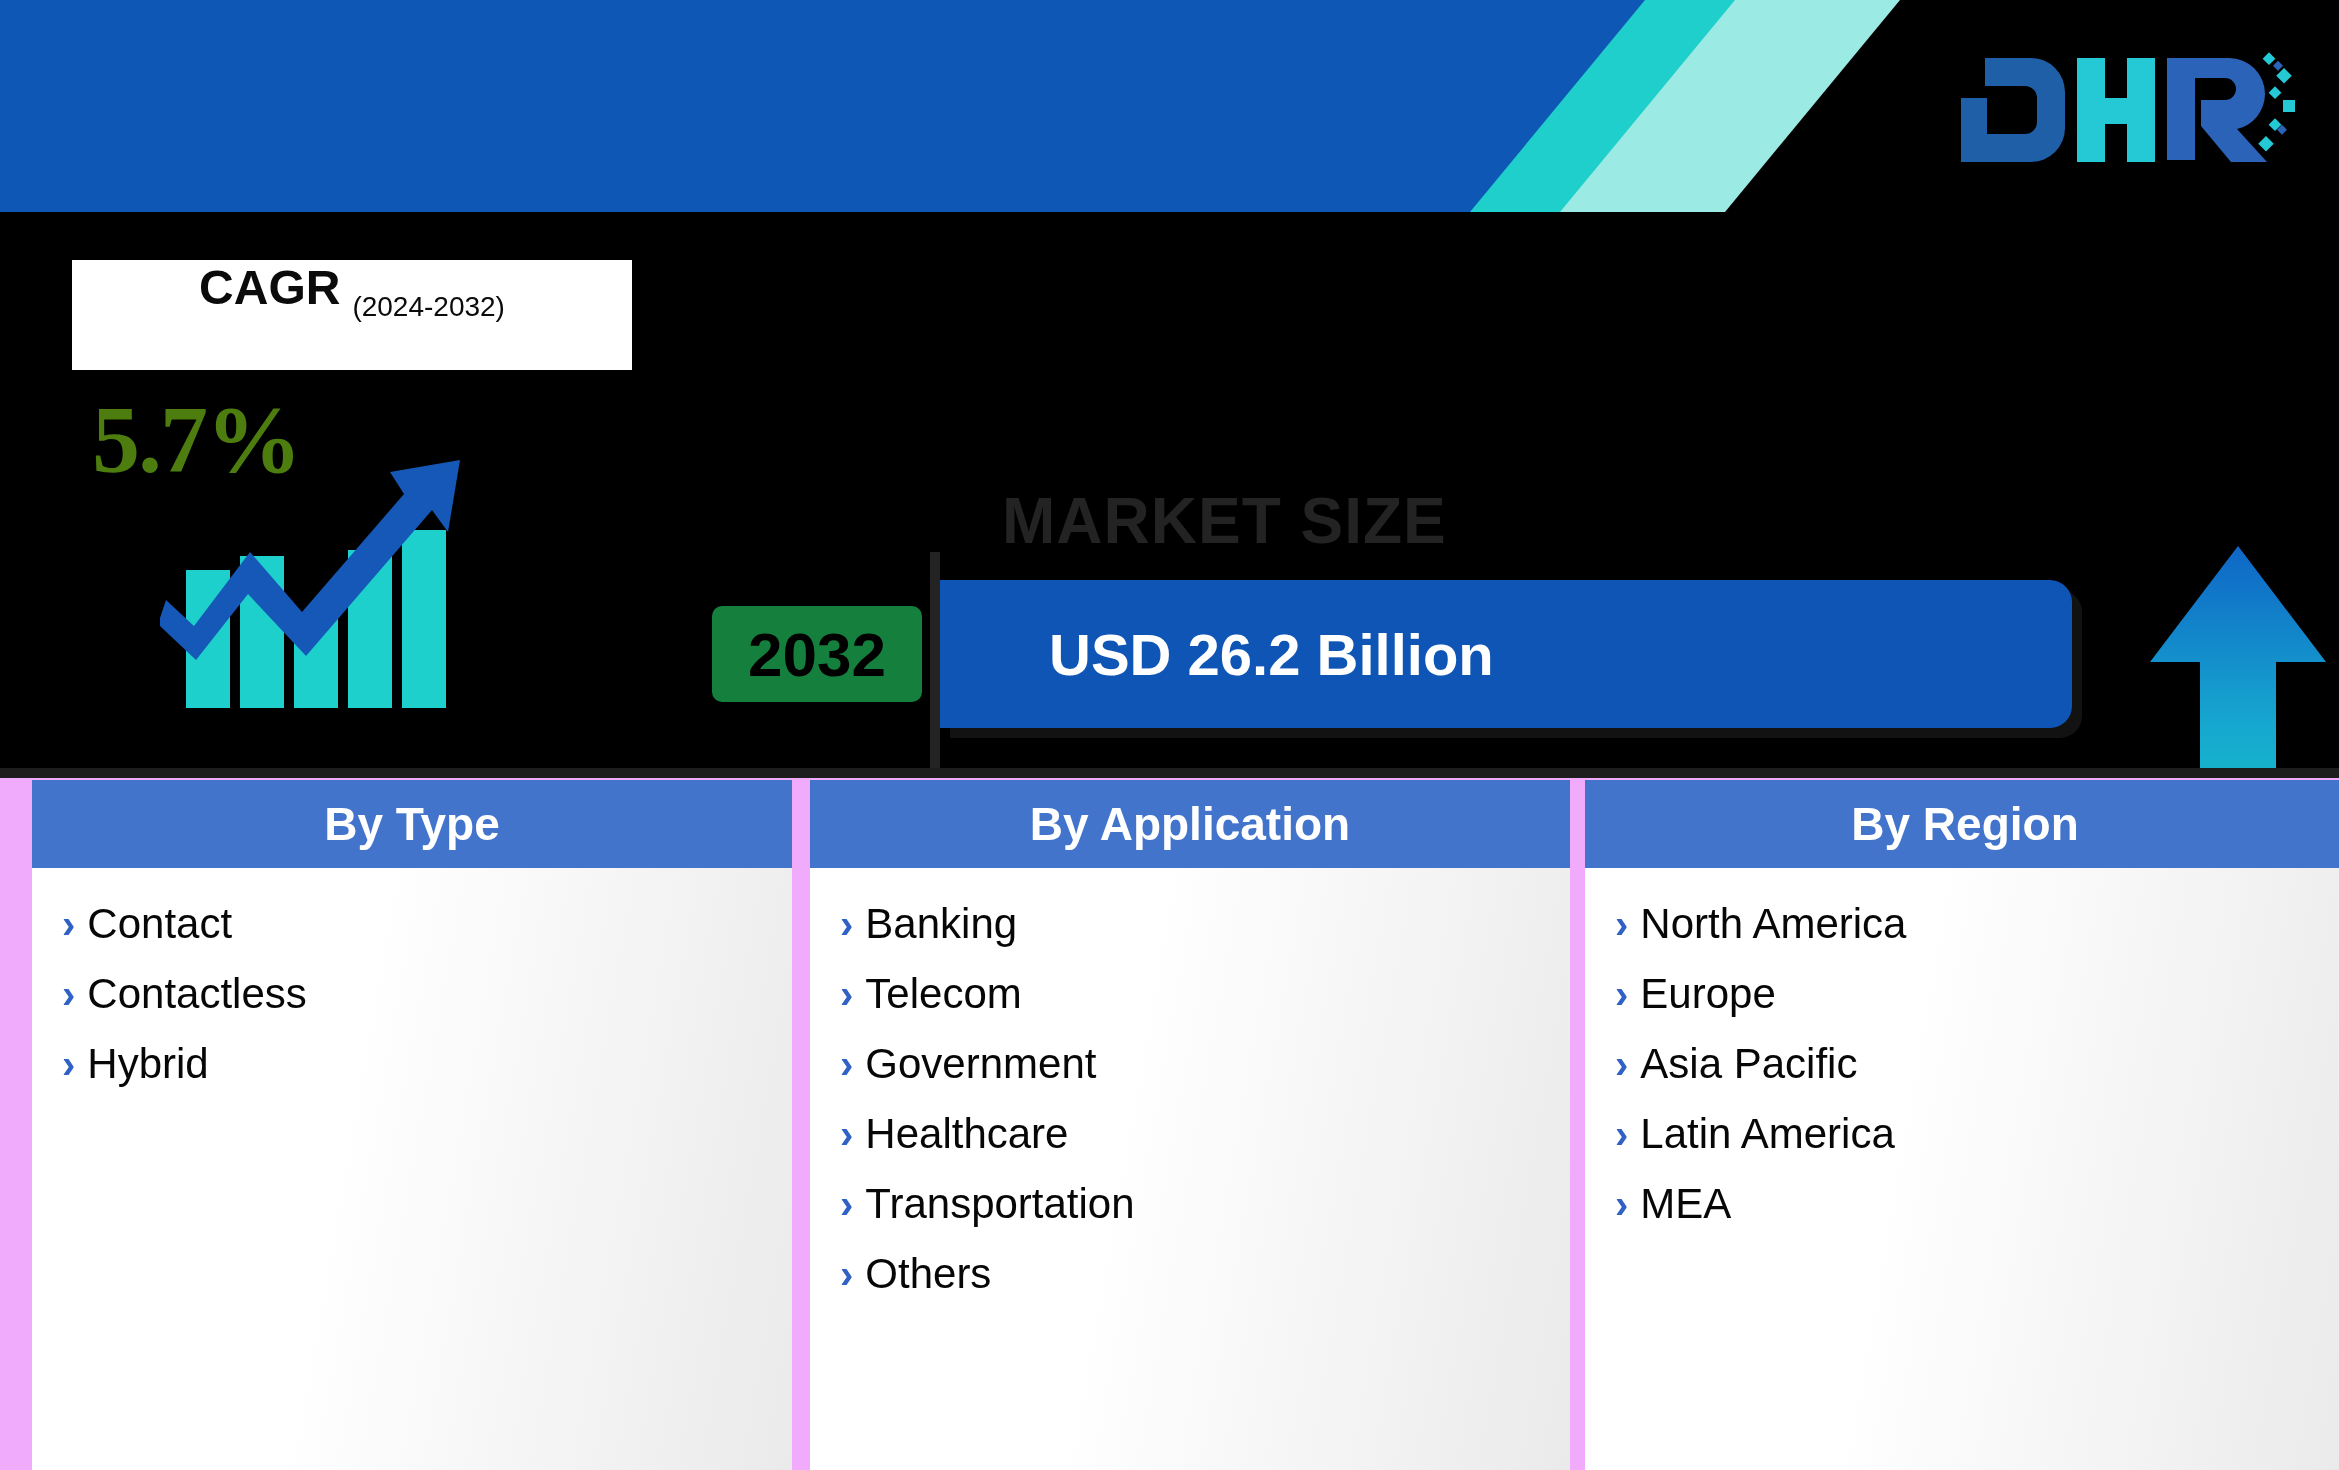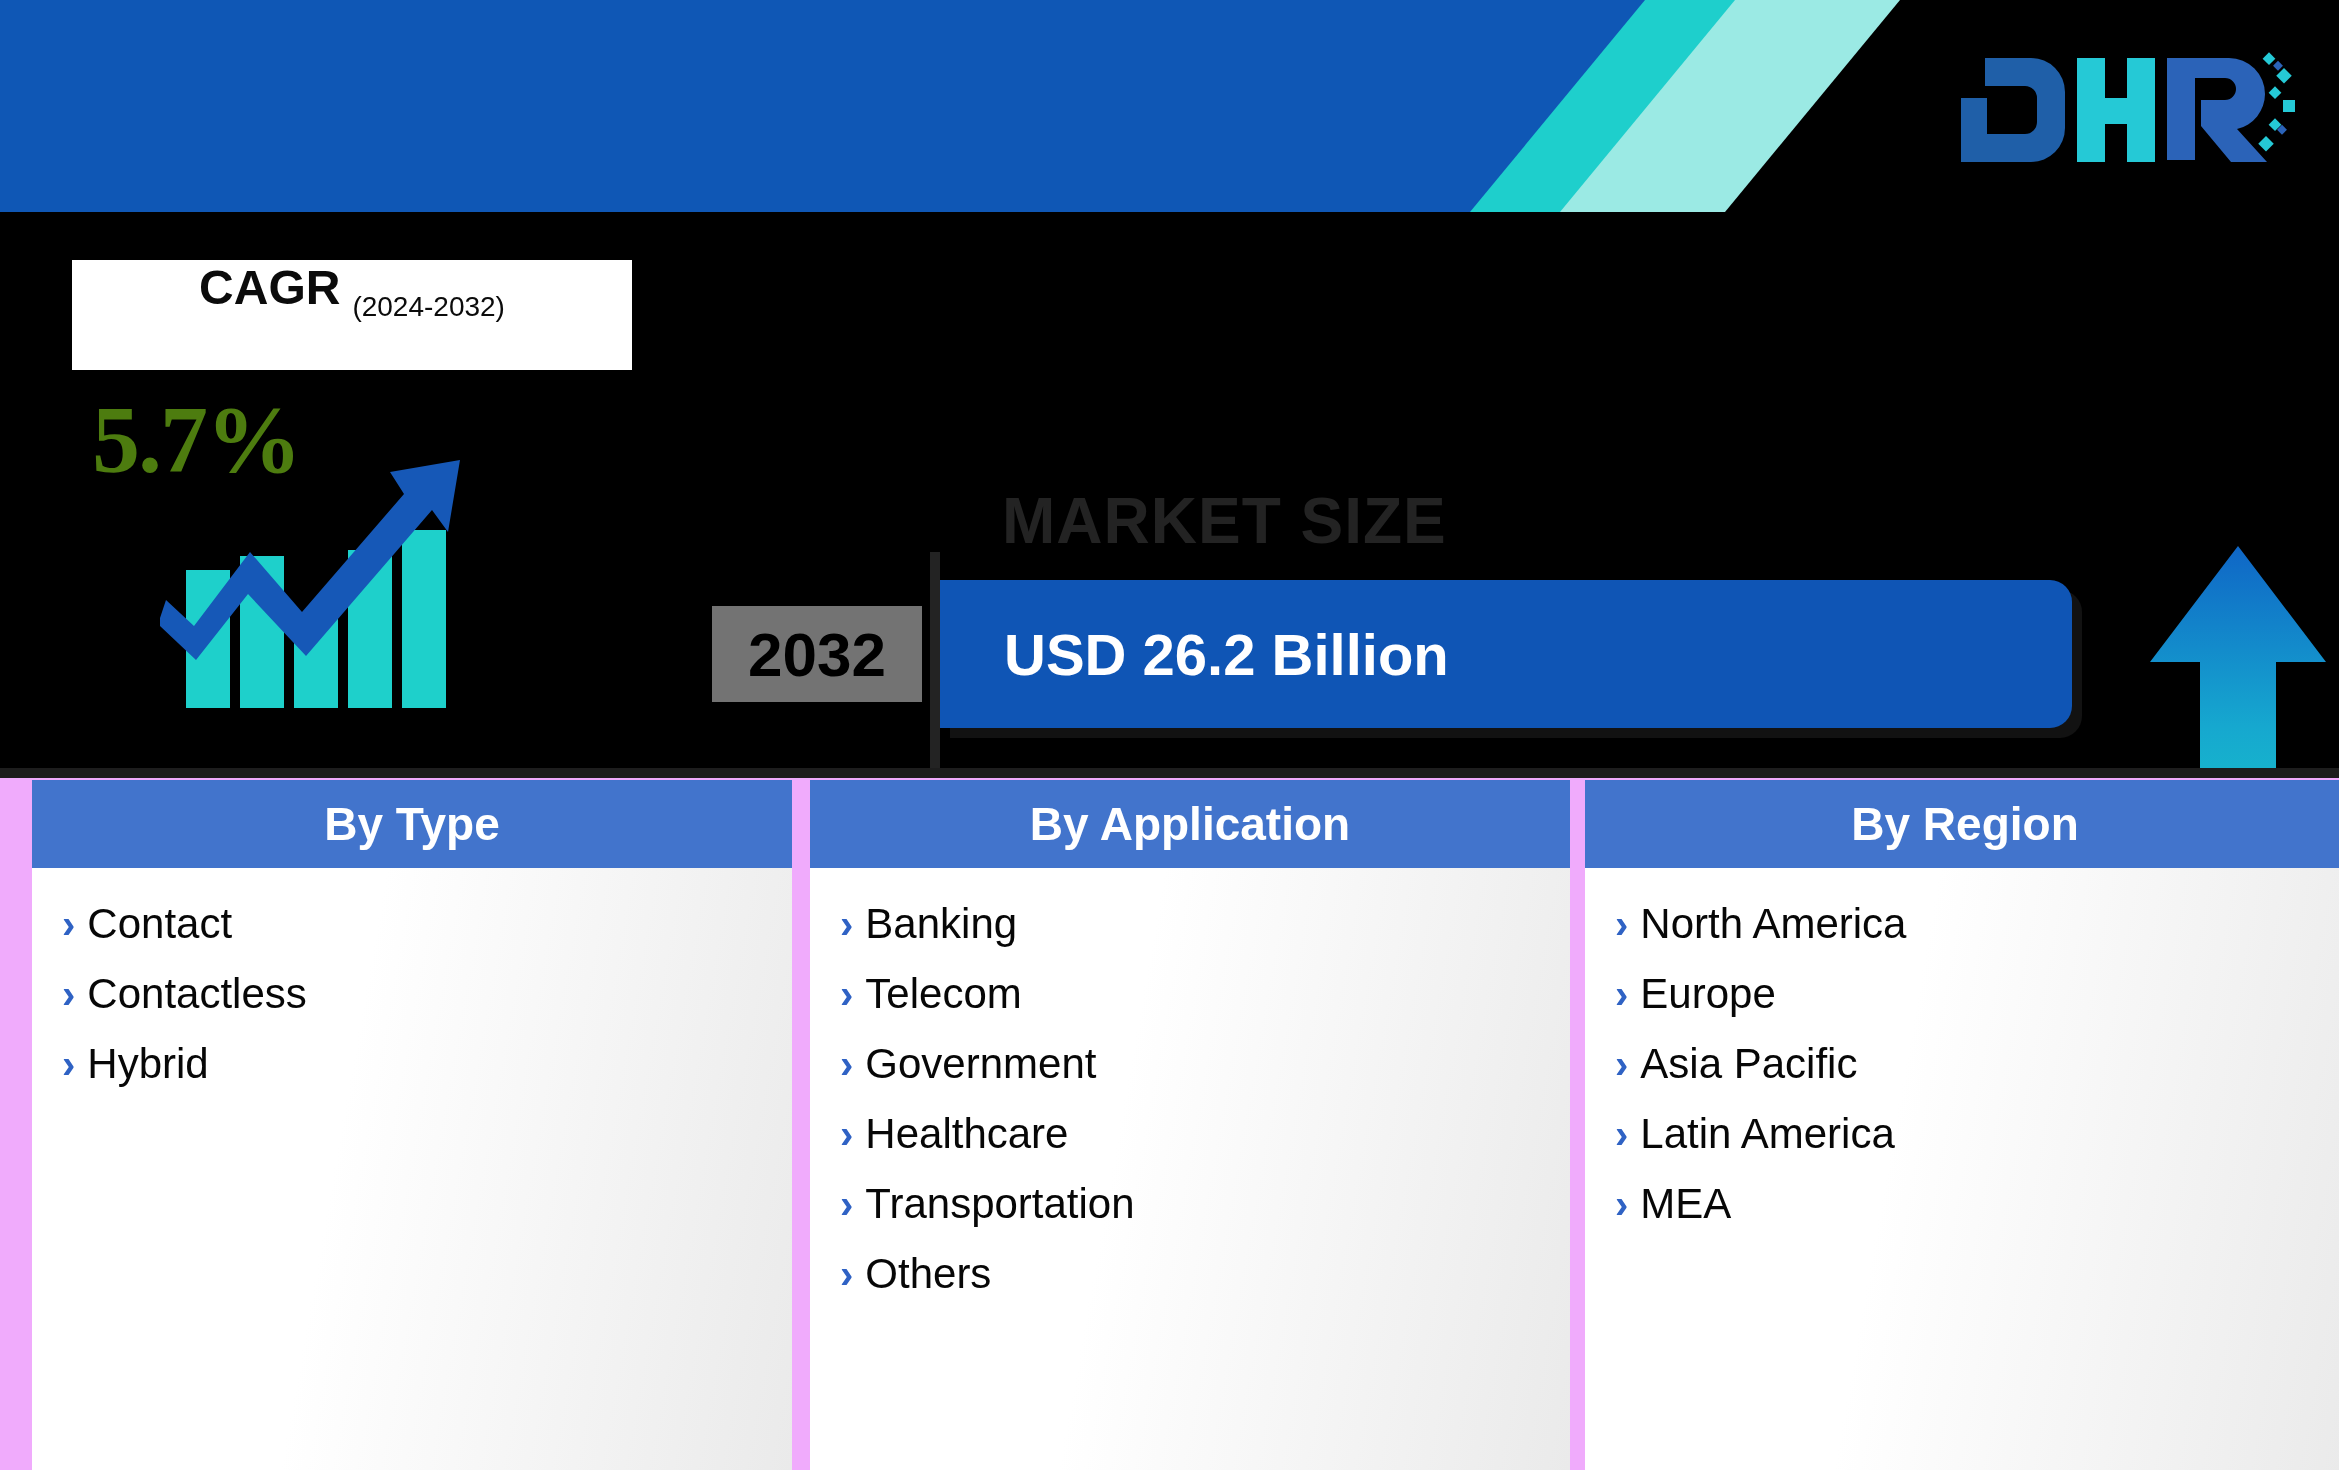--- a/index.html
+++ b/index.html
@@ -71,28 +71,28 @@
     position:absolute; left:1002px; top:272px;
     font-size:64px; font-weight:bold; color:#232323; letter-spacing:1px;
   }
   #axis-line{
     position:absolute; left:930px; top:340px; width:10px; height:410px;
     background:#232323;
   }
 
   .bar-row{ position:absolute; display:flex; align-items:center; }
   .year-tag{
-    background:#737373; color:#000; font-weight:bold;
-    display:flex; align-items:center; justify-content:center;
+    background:#15803d; color:#000; font-weight:bold;
+    display:flex; align-items:center; justify-content:center;border-radius:10px;
   }
   .bar{
     display:flex; align-items:center; color:#ffffff;
     font-weight:bold; position:relative;
   }
-  .bar-label{ margin-left:64px; letter-spacing:0px; white-space:nowrap; }
+  .bar-label{ margin-left:109px; letter-spacing:0px; white-space:nowrap; }
 
   #row-2032{ left:712px; top:368px; }
   #row-2032 .year-tag{ width:210px; height:96px; font-size:62px; }
   #row-2032 .bar{
     width:1132px; height:148px; background:#0F55B5;
     border-radius:0 22px 22px 0; font-size:58px; margin-left:18px;
     box-shadow:10px 10px 0 rgba(255,255,255,0.07);
   }
 
   #row-2023{ left:712px; top:570px; }

